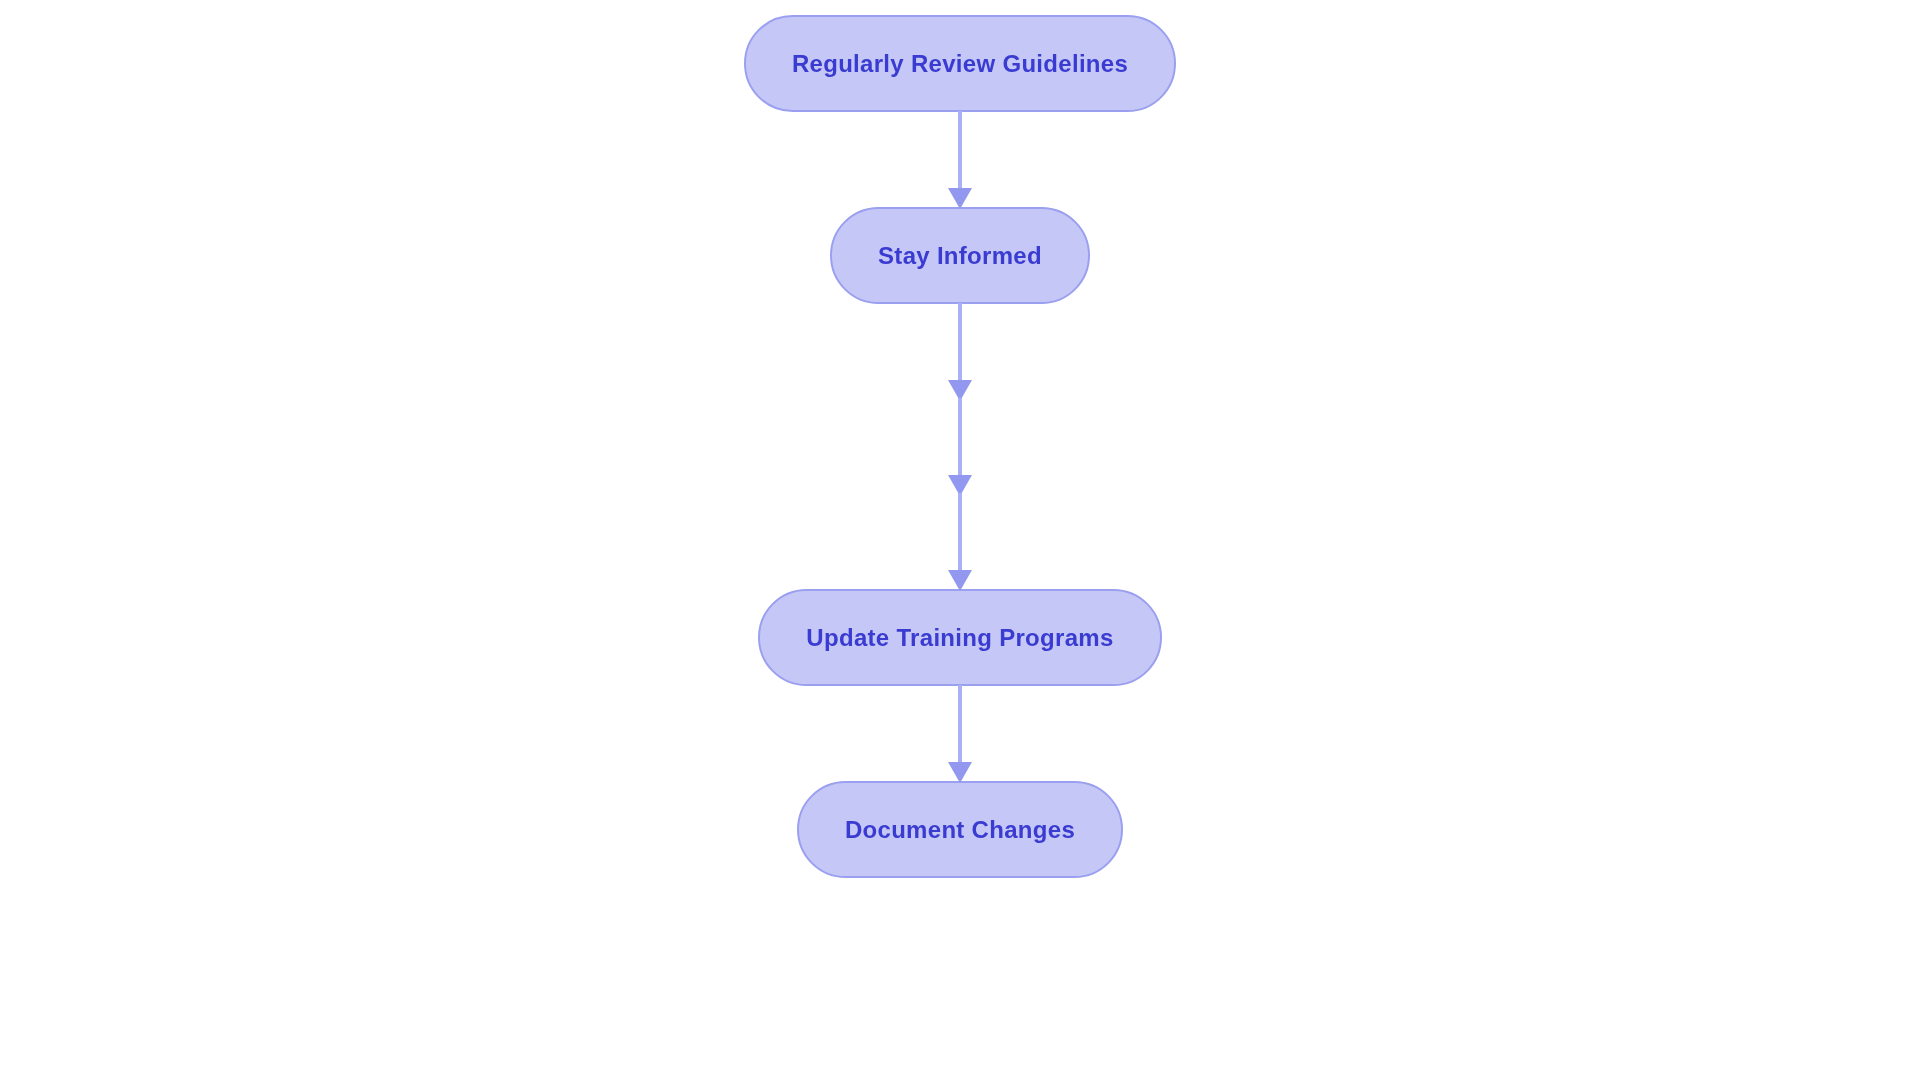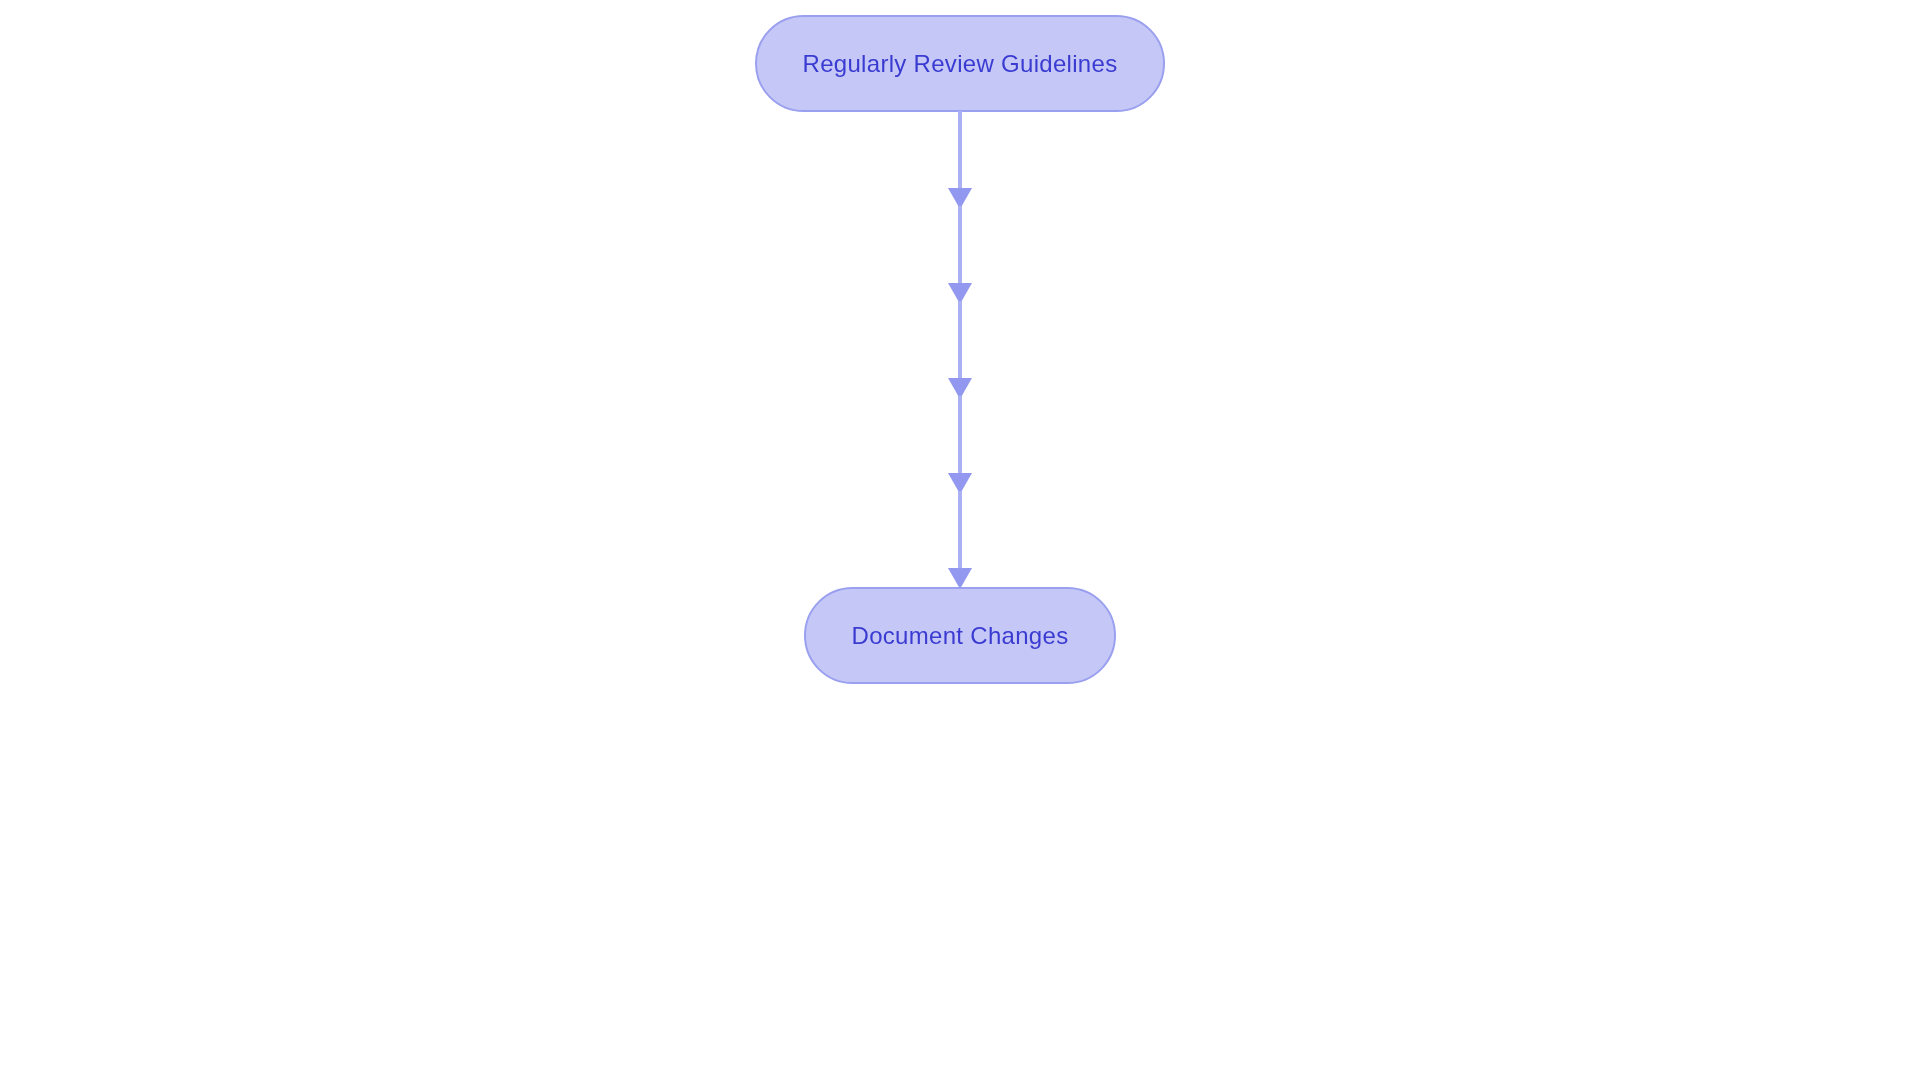--- a/index.html
+++ b/index.html
@@ -3,21 +3,21 @@
 <meta charset="utf-8">
 <style>
   :root {
     --node-fill: #c5c8f7;
     --node-border: #9aa0ef;
     --node-text: #3a3bd1;
     --arrow-shaft: #aab0f4;
     --arrow-head: #9298ef;
     --page-bg: #ffffff;
   }
-  * { margin: 0; padding: 0; box-sizing: border-box; }
+  * { margin: 0; padding: 0; box-sizing: border-box; font-weight: bold; }
   html, body { background: var(--page-bg); }
   .canvas {
     position: relative;
     width: 1920px;
     height: 1083px;
     background: var(--page-bg);
     overflow: hidden;
     font-family: "Liberation Sans", "DejaVu Sans", sans-serif;
   }
   .flow {
@@ -81,42 +81,48 @@
 
     <div class="node">
       <span class="node-label">Regularly Review Guidelines</span>
     </div>
 
     <div class="arrow">
       <div class="arrow-shaft"></div>
       <div class="arrow-head"></div>
     </div>
 
-
-    <div class="arrow">
-      <div class="arrow-shaft"></div>
-      <div class="arrow-head"></div>
+    <div class="node">
+      <span class="node-label">Stay Informed</span>
     </div>
-
 
     <div class="arrow">
       <div class="arrow-shaft"></div>
       <div class="arrow-head"></div>
     </div>
 
 
     <div class="arrow">
       <div class="arrow-shaft"></div>
       <div class="arrow-head"></div>
     </div>
 
 
     <div class="arrow">
       <div class="arrow-shaft"></div>
       <div class="arrow-head"></div>
     </div>
 
     <div class="node">
+      <span class="node-label">Update Training Programs</span>
+    </div>
+
+    <div class="arrow">
+      <div class="arrow-shaft"></div>
+      <div class="arrow-head"></div>
+    </div>
+
+    <div class="node">
       <span class="node-label">Document Changes</span>
     </div>
 
   </div>
 </div>
 
 </body></html>

